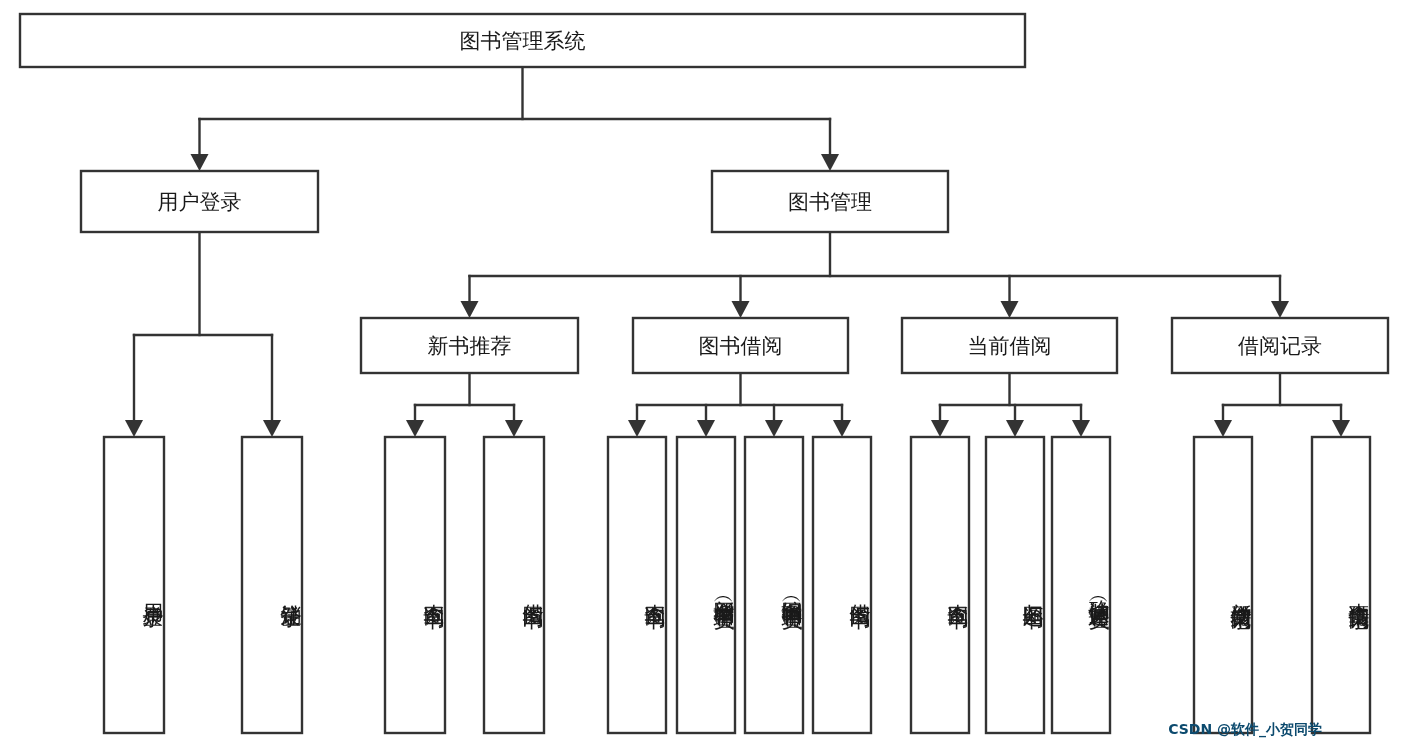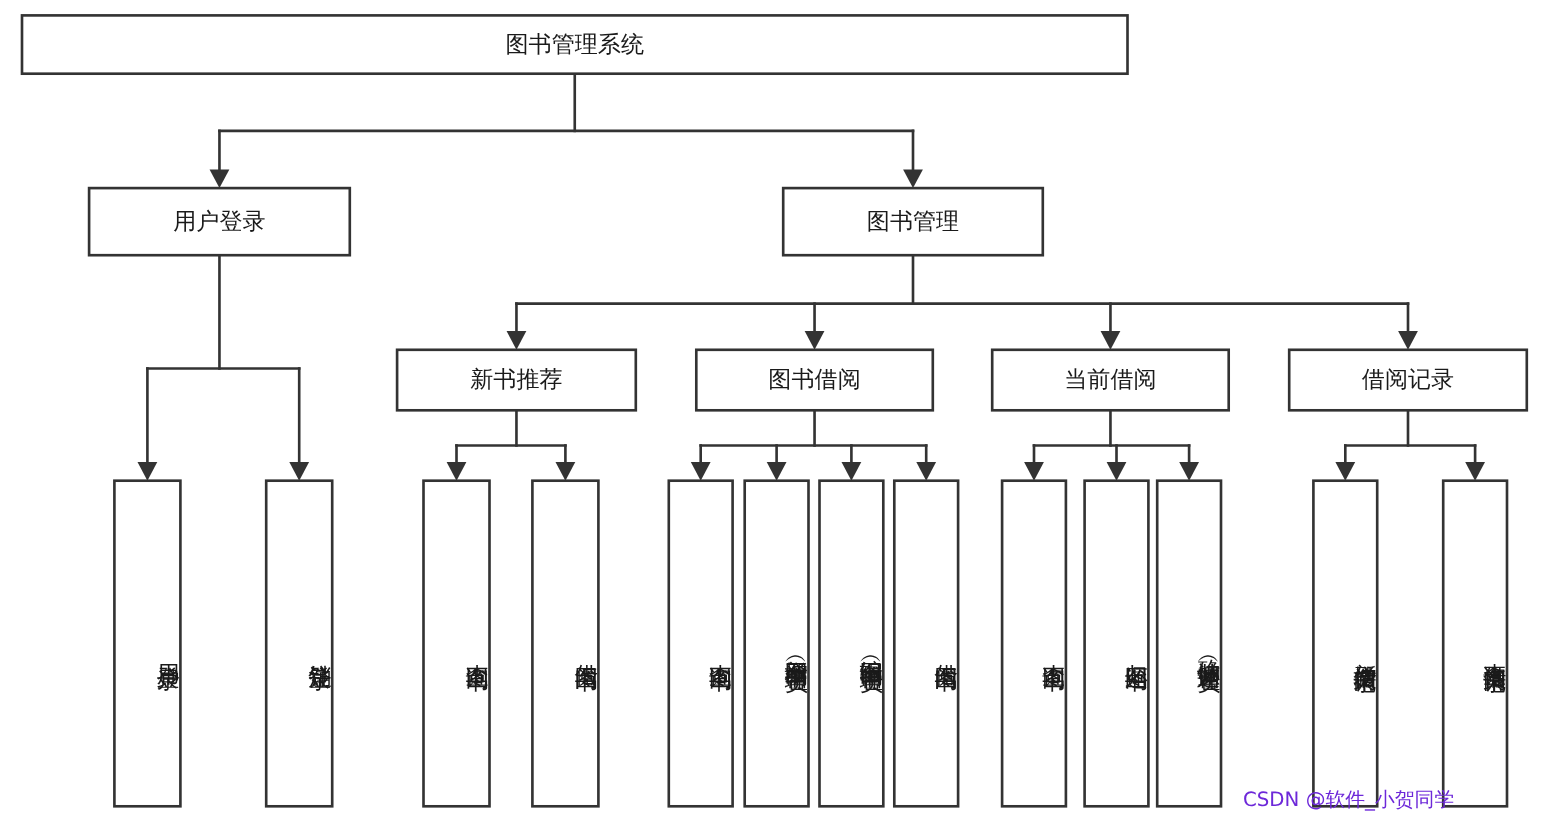--- a/index.html
+++ b/index.html
@@ -61,23 +61,24 @@
     color: #1a1a1a;
     letter-spacing: 1.5px;
     white-space: nowrap;
     pointer-events: none;
   }
   #watermark {
     position: absolute;
     right: 12px;
     bottom: 8px;
     font-family: "DejaVu Sans", "Liberation Sans", sans-serif;
-    font-size: 18px;
-    color: #6d28d9;
+    font-size: 14px;
+    color: #0c4a6e;
     white-space: nowrap;
+    font-weight: bold;
   }
 </style>
 </head>
 <body>
 
 <div id="diagram-root">
 
   <svg id="tree-svg" viewBox="0 0 1405 747" xmlns="http://www.w3.org/2000/svg">
     <g id="connectors-layer">
         <line x1="522.5" y1="67" x2="522.5" y2="119" class="connector"></line>

